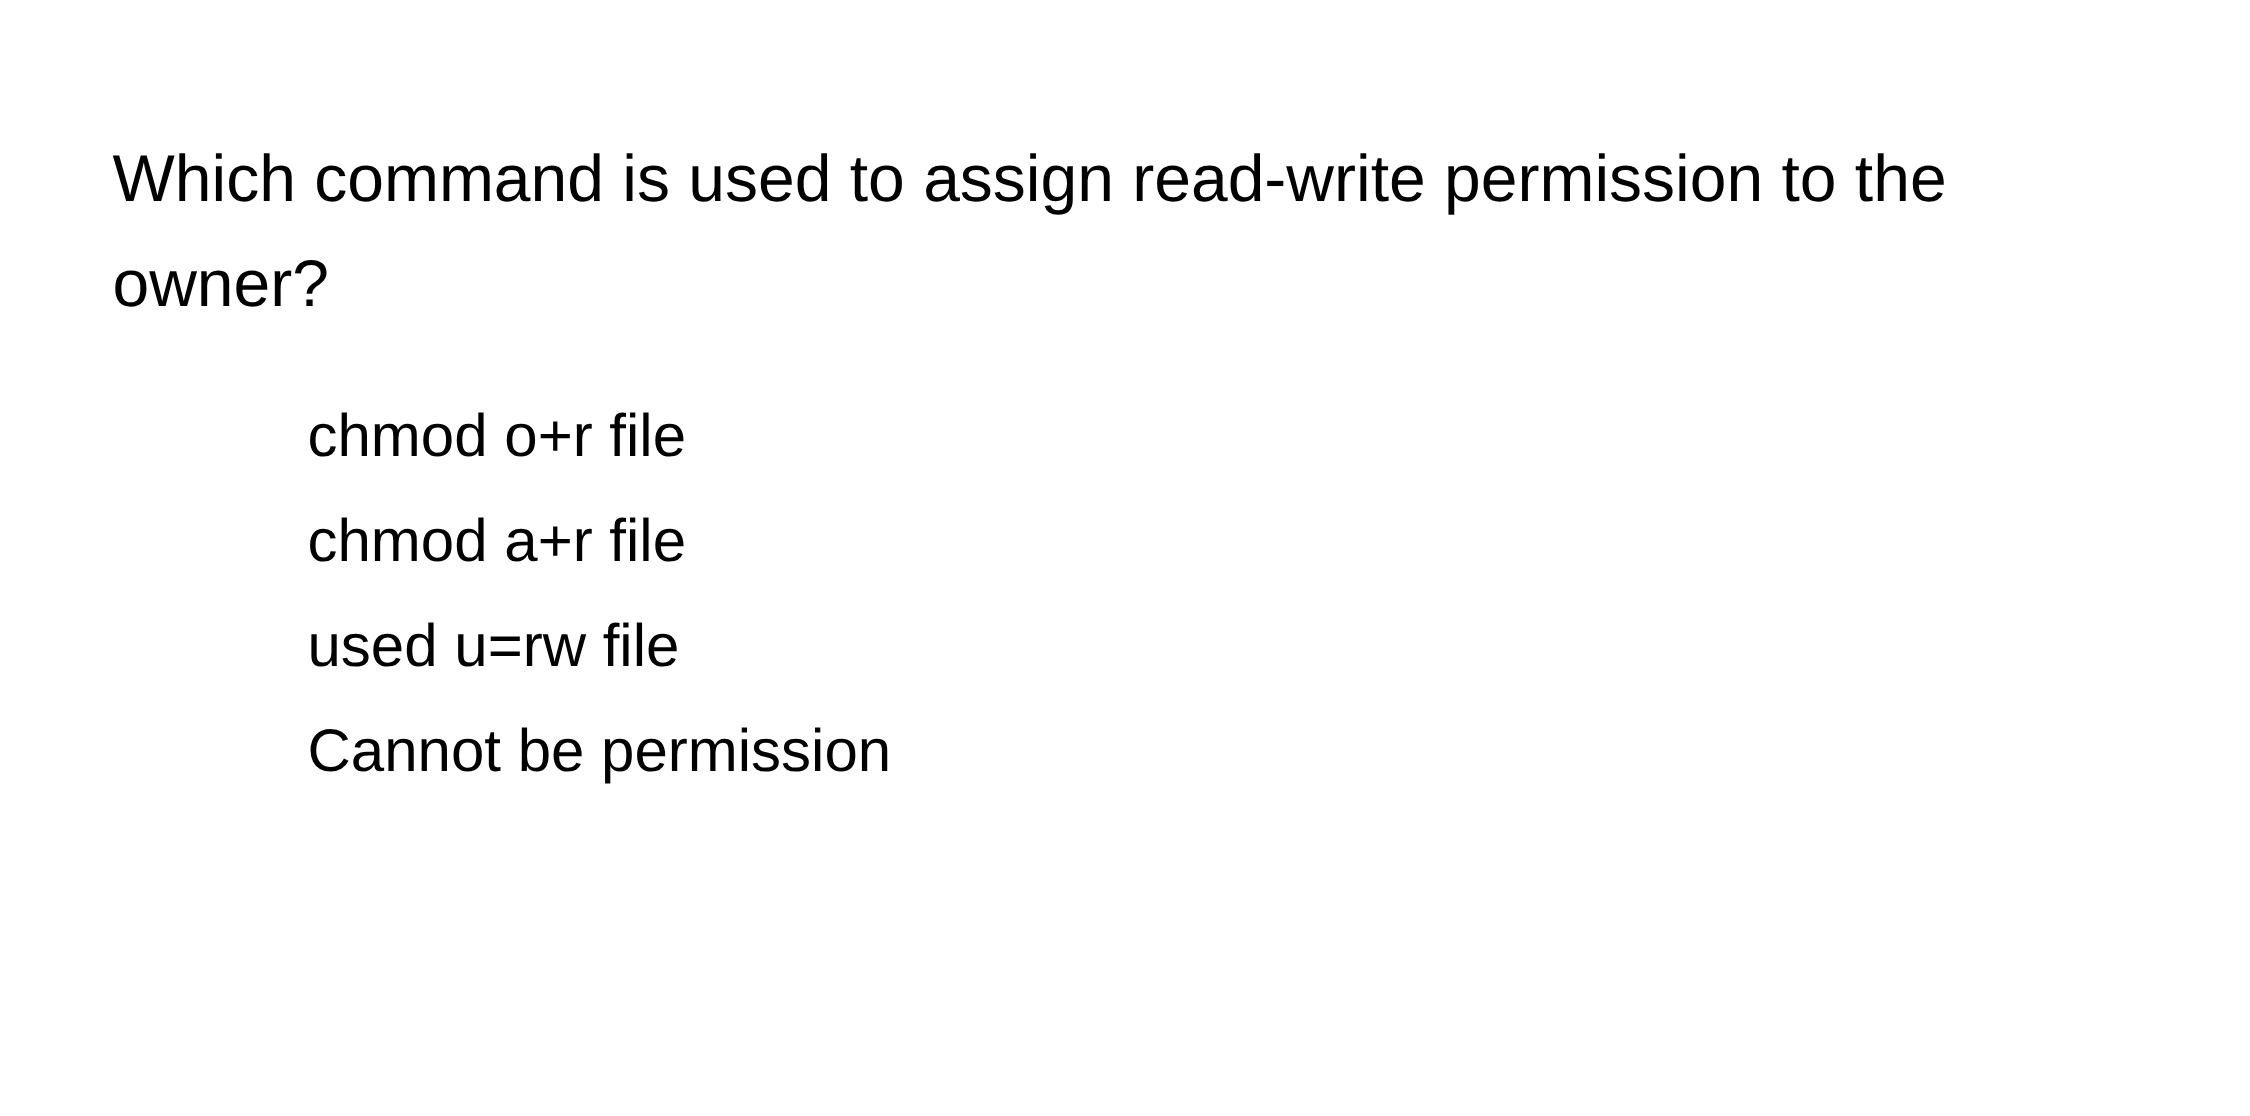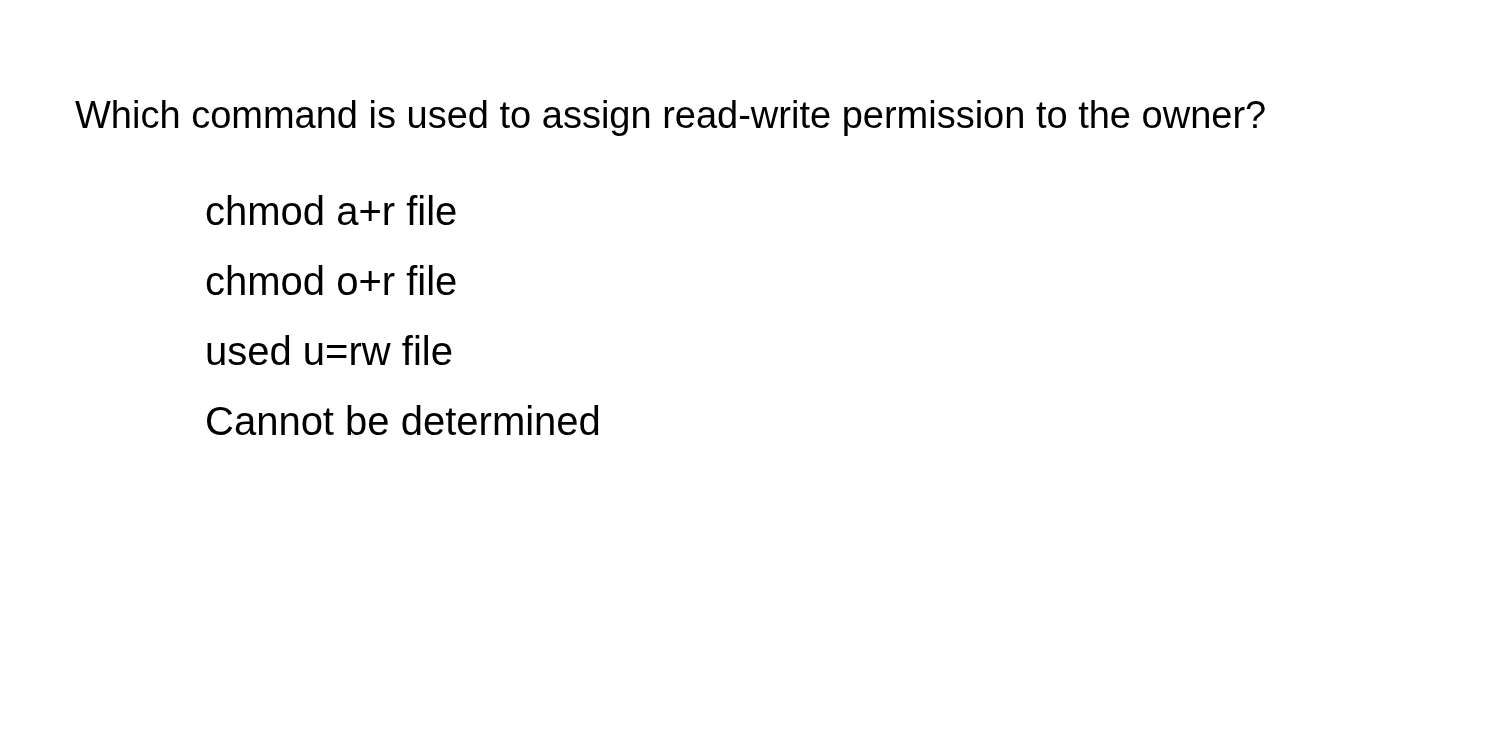--- a/index.html
+++ b/index.html
@@ -9,36 +9,36 @@
     }
     body {
       font-family: -apple-system, BlinkMacSystemFont, "Segoe UI", Helvetica, Arial, sans-serif;
       background: #ffffff;
       width: 1500px;
       height: 744px;
       padding: 85px 75px;
       color: #000000;
     }
     .question {
-      font-size: 38px;
+      font-size: 44px;
       line-height: 1.6;
       margin-bottom: 30px;
       font-weight: 400;
     }
     .options {
       padding-left: 130px;
     }
     .option {
       font-size: 40px;
       line-height: 1.75;
       font-weight: 400;
     }
   </style>
 </head>
 <body>
 
 <div class="question">Which command is used to assign read-write permission to the owner?</div>
 <div class="options">
+  <div class="option">chmod o+r file</div>
   <div class="option">chmod a+r file</div>
-  <div class="option">chmod o+r file</div>
   <div class="option">used u=rw file</div>
-  <div class="option">Cannot be determined</div>
+  <div class="option">Cannot be permission</div>
 </div>
 
 </body></html>

